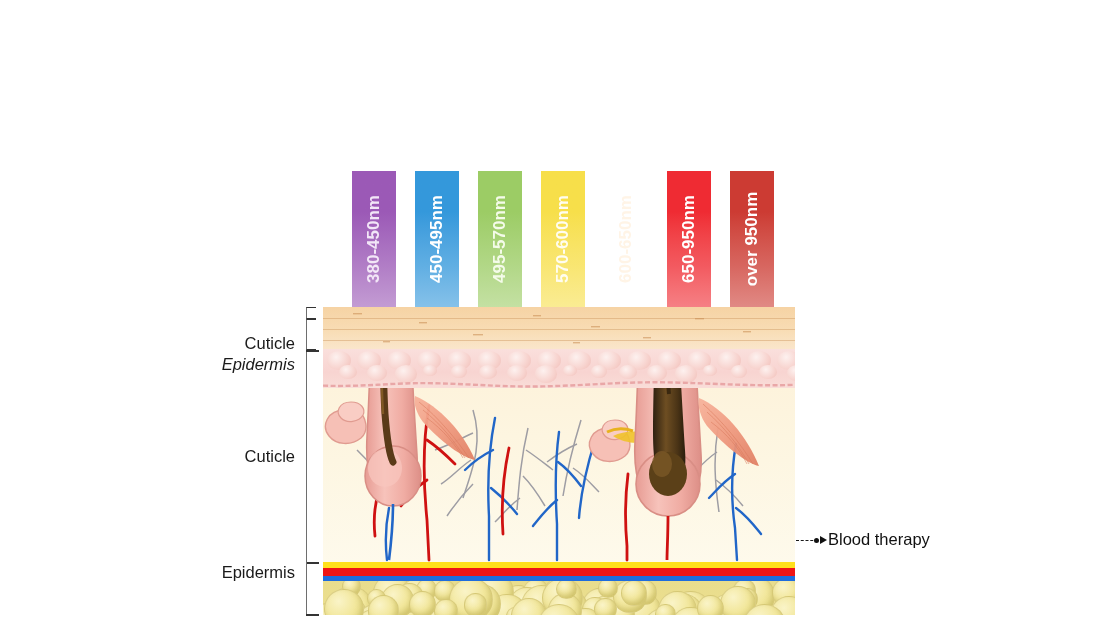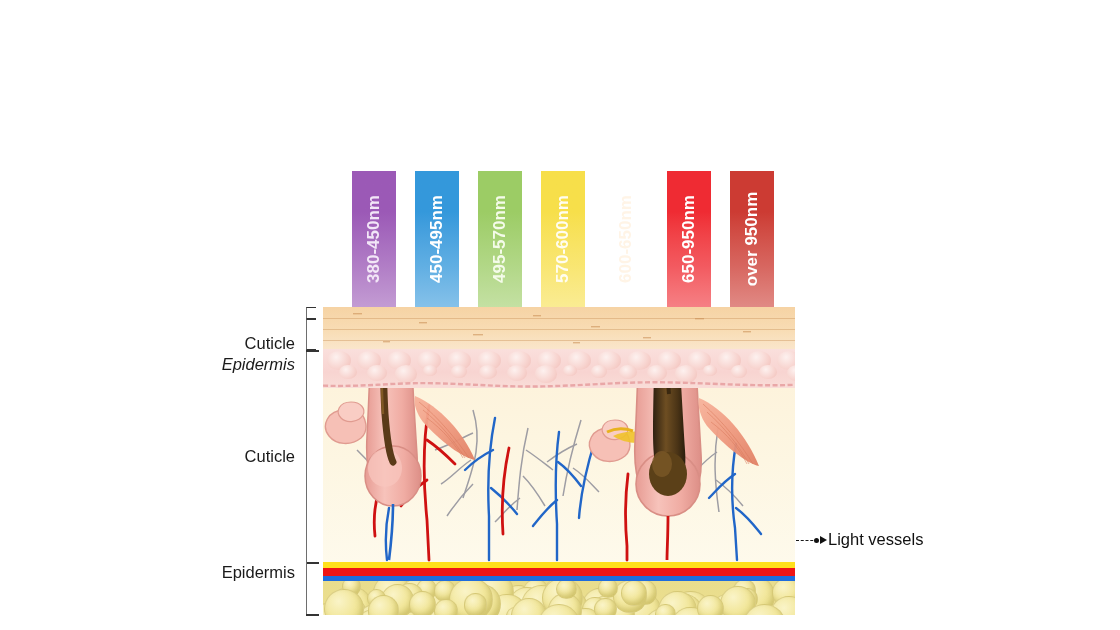--- a/index.html
+++ b/index.html
@@ -414,16 +414,16 @@
 
     <div class="bracket" style="left:306px; top:562px; height:53px; width:12px;"></div>
     <div class="tick" style="left:306px; top:614px; width:13px;"></div>
     <div class="sidelabel" style="left:128px; top:563px; width:167px;">Epidermis</div>
   </div>
 
   <div>
     <div class="callout-line" style="left:796px; top:540px; width:22px;"></div>
     <div class="arrowhead" style="left:820px; top:536px; transform:rotate(180deg);"></div>
     <div class="callout-dot" style="left:814px; top:537.5px;"></div>
-    <div class="callout-text" style="left:828px; top:530px;">Light vessels</div>
+    <div class="callout-text" style="left:828px; top:530px;">Blood therapy</div>
   </div>
 
 </div>
 
 </body></html>

